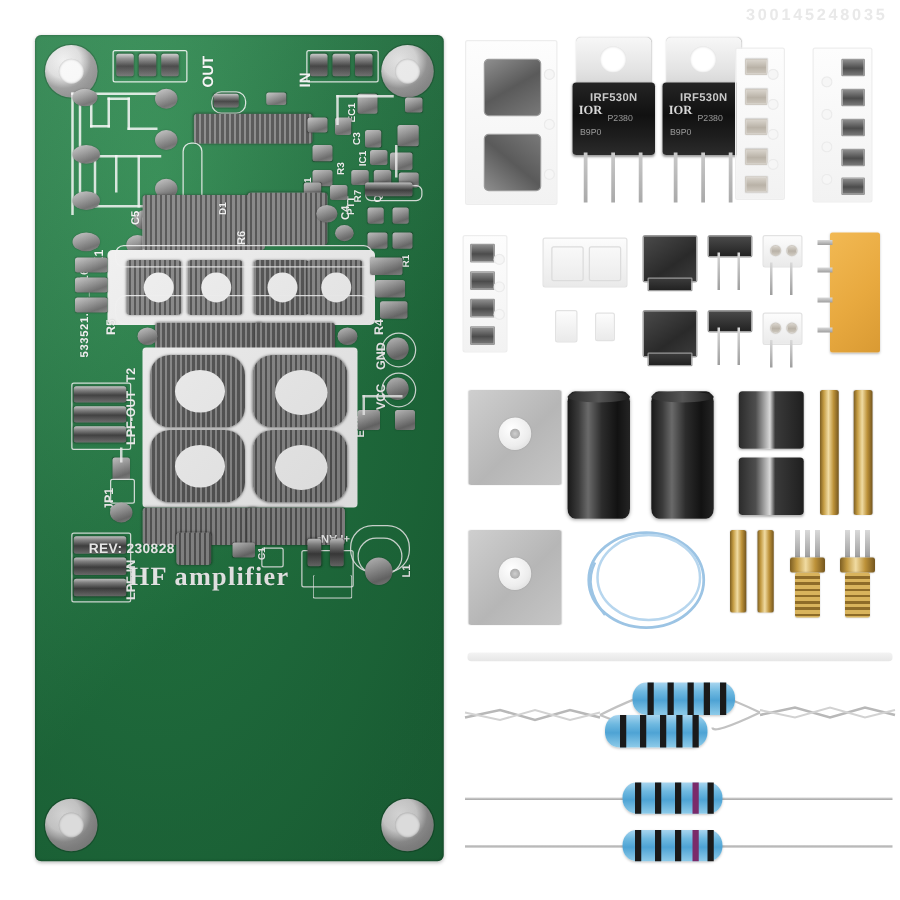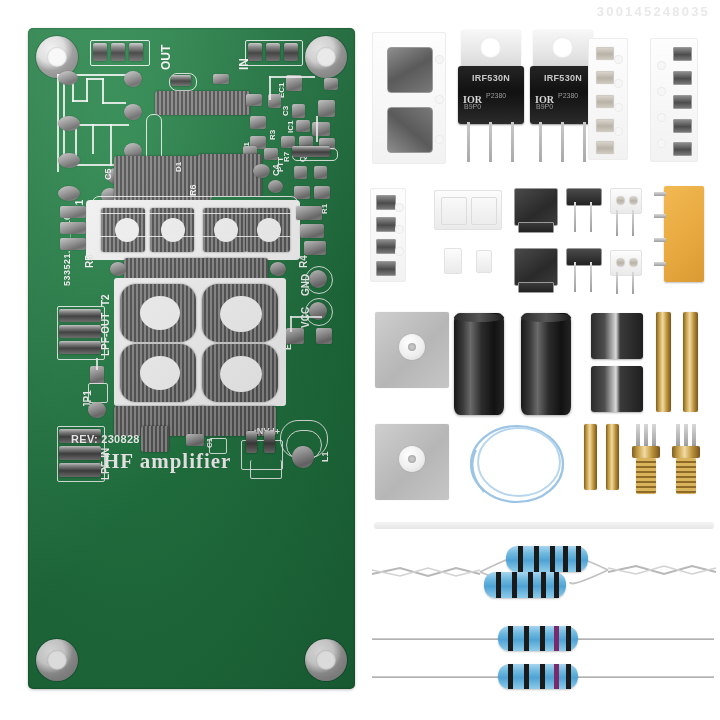--- a/index.html
+++ b/index.html
@@ -76,21 +76,21 @@
      background:linear-gradient(180deg,#f7f7f7,#e4e4e4 60%,#d2d2d2);
      border-radius:4px 4px 0 0;box-shadow:0 0 1px rgba(0,0,0,.25);}
   .to220 .tabhole{position:absolute;left:22px;top:7px;width:21px;height:21px;
      border-radius:50%;background:#ffffff;box-shadow:0 0 2px rgba(0,0,0,.2) inset;}
   .to220 .body{position:absolute;left:0;top:36px;width:66px;height:58px;
      background:linear-gradient(180deg,#242424,#111 45%,#1e1e1e 75%,#2b2b2b);
      border-radius:3px;box-shadow:0 1px 2px rgba(0,0,0,.4);}
   .to220 .pn{position:absolute;left:0;top:7px;width:66px;text-align:center;
      color:#c9c9c9;font-size:9px;font-weight:700;letter-spacing:.3px;
      font-family:"Liberation Sans",sans-serif;}
-  .to220 .logo{position:absolute;left:5px;top:28px;color:#d8d8d8;
+  .to220 .logo{position:absolute;left:5px;top:17px;color:#d8d8d8;
      font-size:10px;font-weight:700;font-family:"Liberation Serif",serif;}
   .to220 .mk1{position:absolute;left:28px;top:26px;color:#9a9a9a;font-size:7px;}
   .to220 .mk2{position:absolute;left:6px;top:37px;color:#9a9a9a;font-size:7px;}
   .to220 .leg{position:absolute;top:92px;width:3px;height:40px;
      background:linear-gradient(180deg,#c9c9c9,#a9a9a9);}
 
   
   .ferrite{position:absolute;border-radius:6px/8px;
      background:linear-gradient(90deg,#181818 0%,#3b3b3b 18%,#6a6a6a 33%,
        #2c2c2c 55%,#121212 80%,#242424 100%);

